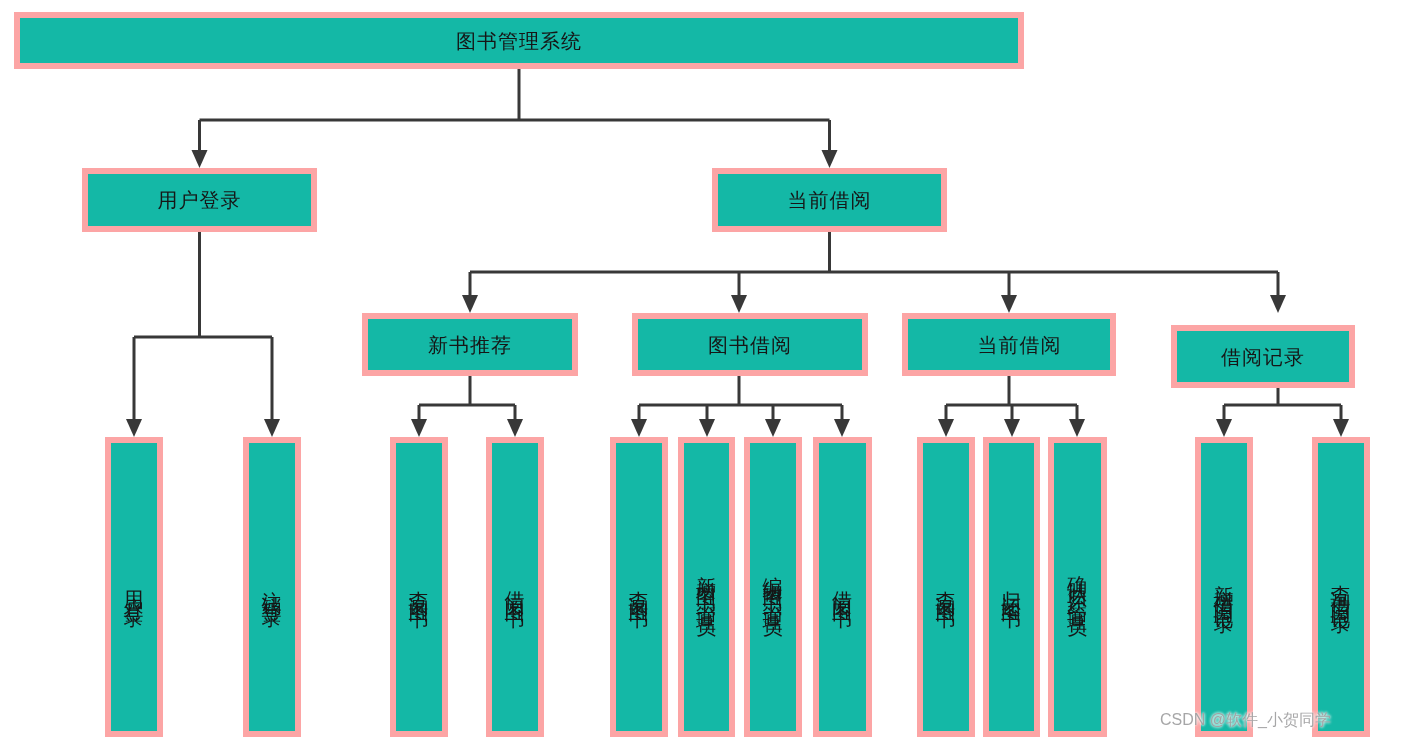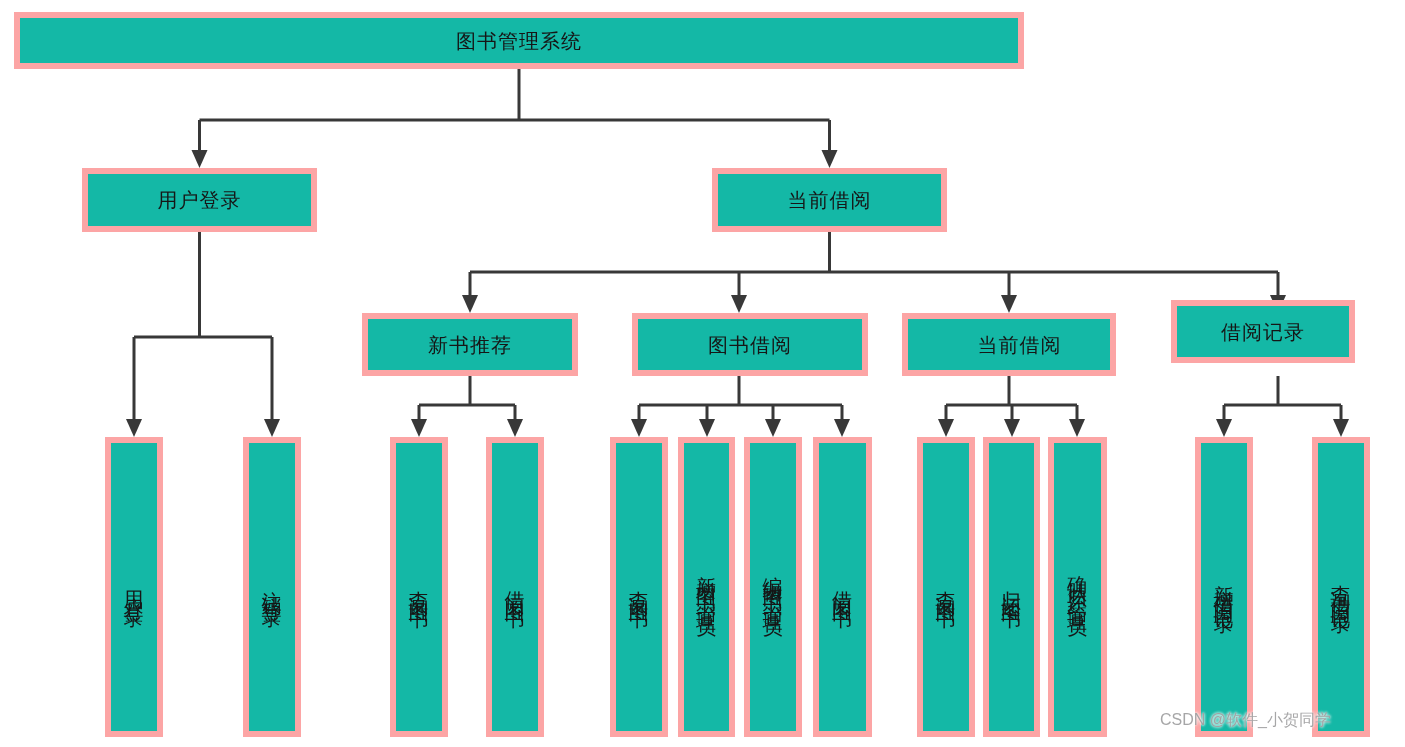--- a/index.html
+++ b/index.html
@@ -95,21 +95,21 @@
   </svg>
 
   <div class="node h" style="left:14px; top:12px; width:1010px; height:57px;">图书管理系统</div>
 
   <div class="node h" style="left:82px; top:168px; width:235px; height:64px;">用户登录</div>
   <div class="node h" style="left:712px; top:168px; width:235px; height:64px;">当前借阅</div>
 
   <div class="node h" style="left:362px; top:313px; width:216px; height:63px;">新书推荐</div>
   <div class="node h" style="left:632px; top:313px; width:236px; height:63px;">图书借阅</div>
   <div class="node h" style="left:902px; top:313px; width:214px; height:63px;padding-left:21px;">当前借阅</div>
-  <div class="node h" style="left:1171px; top:300px; width:184px; height:63px;">借阅记录</div>
+  <div class="node h" style="left:1171px; top:325px; width:184px; height:63px;">借阅记录</div>
 
   <div class="node v" style="left:105px; top:437px; width:58px; height:300px;">用户登录</div>
   <div class="node v" style="left:243px; top:437px; width:58px; height:300px;">注销登录</div>
 
   <div class="node v" style="left:390px; top:437px; width:58px; height:300px;">查询图书</div>
   <div class="node v" style="left:486px; top:437px; width:58px; height:300px;">借阅图书</div>
 
   <div class="node v" style="left:610px; top:437px; width:58px; height:300px;">查询图书</div>
   <div class="node v" style="left:678px; top:437px; width:57px; height:300px;">新增图书（管理员）</div>
   <div class="node v" style="left:744px; top:437px; width:58px; height:300px;">编辑图书（管理员）</div>

